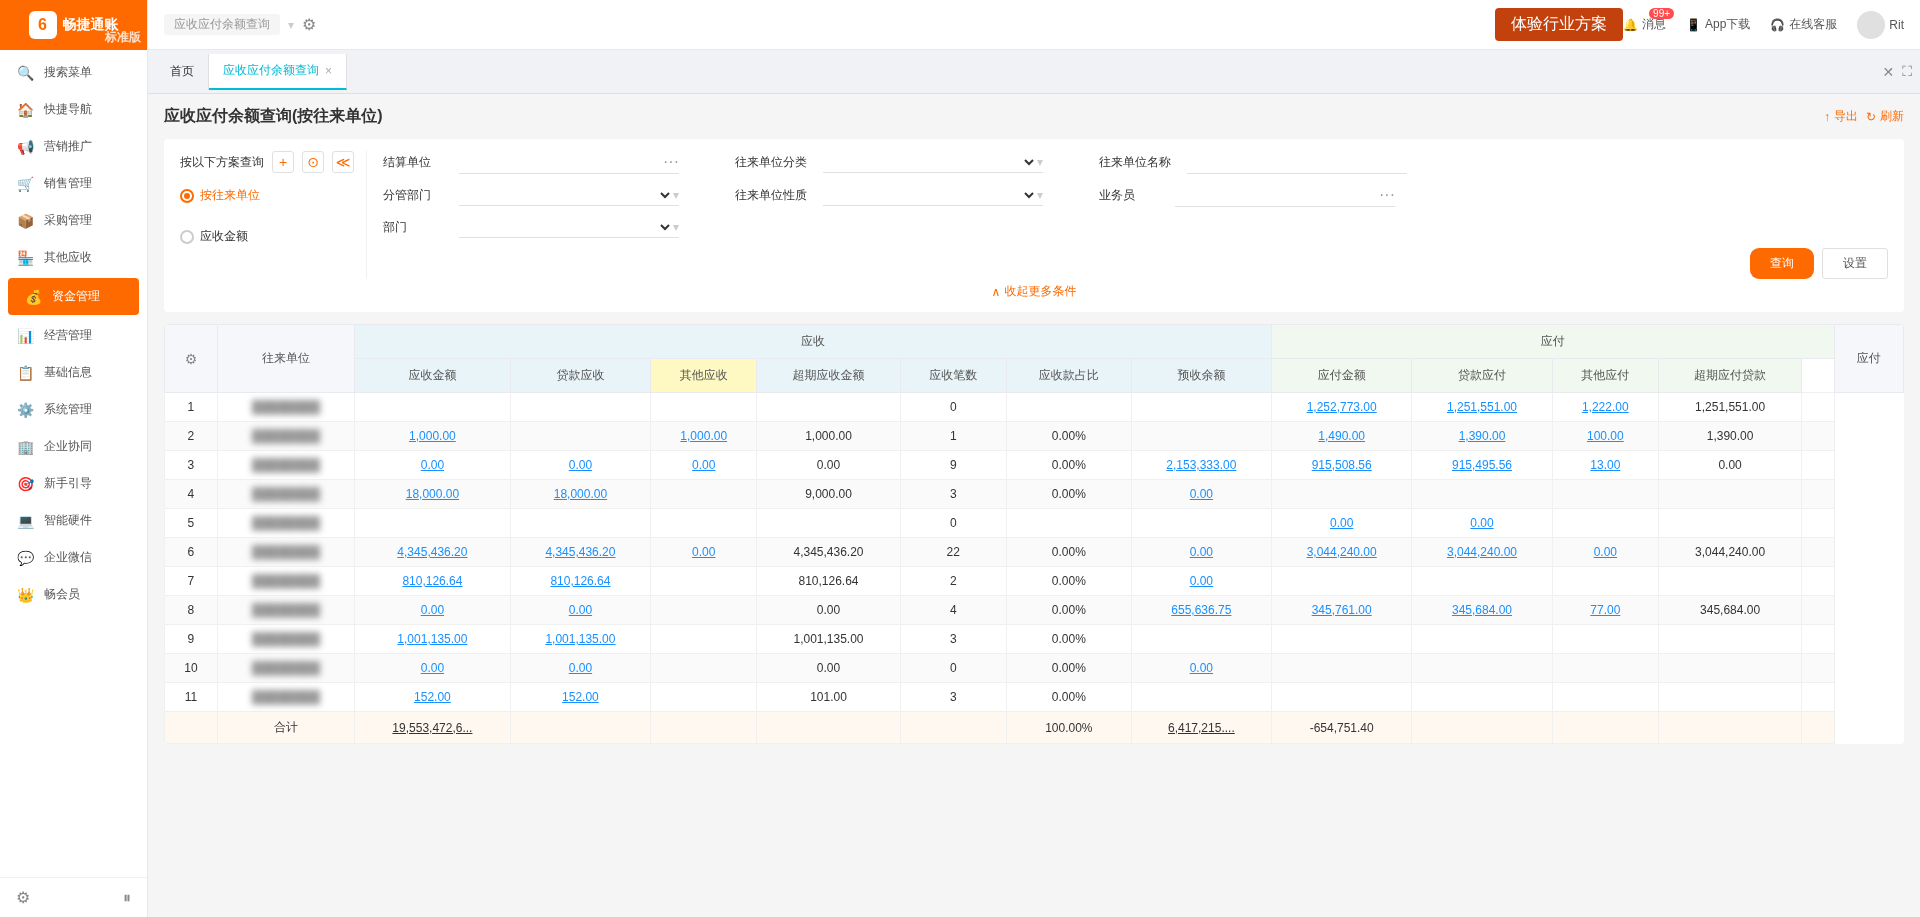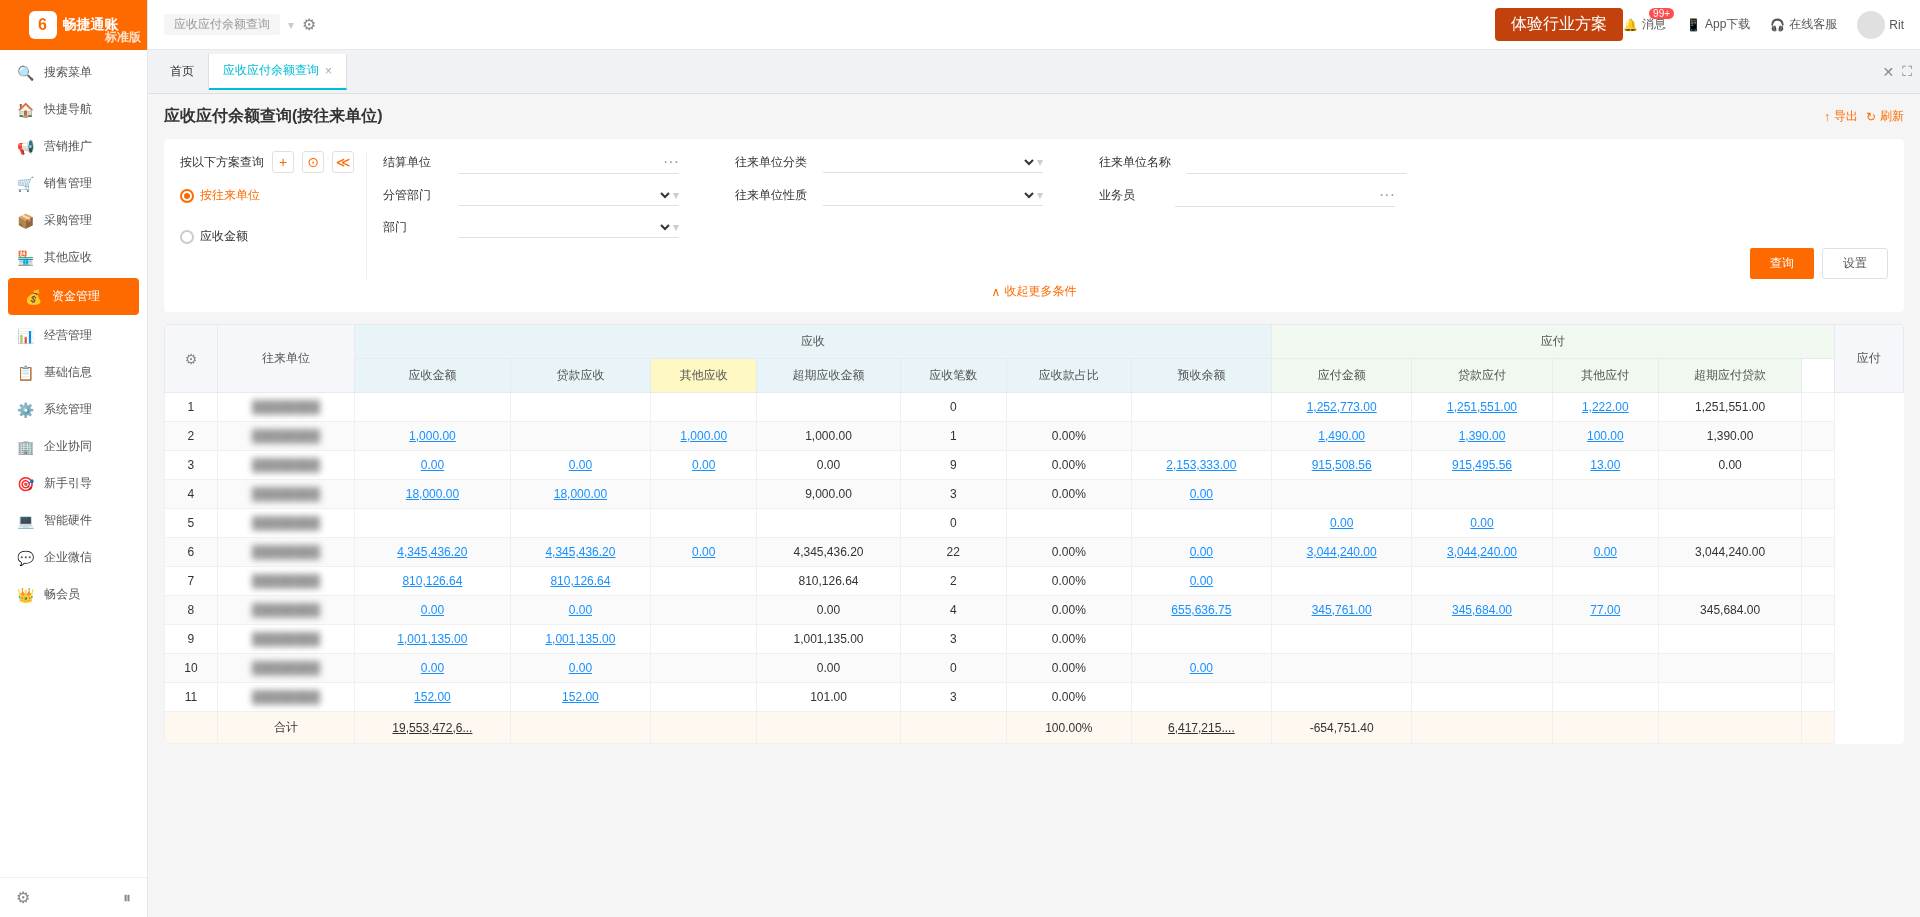--- a/index.html
+++ b/index.html
@@ -345,21 +345,21 @@
           <div class="filter-row">
             <span class="filter-label">部门</span>
             <div class="filter-select-wrap">
               <select>
                 <option value=""></option>
               </select>
               <span style="color:#ccc;">▾</span>
             </div>
           </div>
           <div style="display:flex;justify-content:flex-end;gap:8px;margin-top:8px;">
-            <button style="background:#ff6a00;color:#fff;border:none;padding:6px 20px;border-radius:2px;cursor:pointer;font-size:12px;">查询</button>
+            <button style="background:#ff6a00;color:#fff;border:none;padding:6px 20px;border-radius:9px;cursor:pointer;font-size:12px;">查询</button>
             <button style="background:#fff;color:#555;border:1px solid #e0e0e0;padding:6px 20px;border-radius:3px;cursor:pointer;font-size:12px;">设置</button>
           </div>
         </div>
       </div>
       <div class="filter-collapse">
         <span>∧</span>
         <span>收起更多条件</span>
       </div>
     </div>
 

